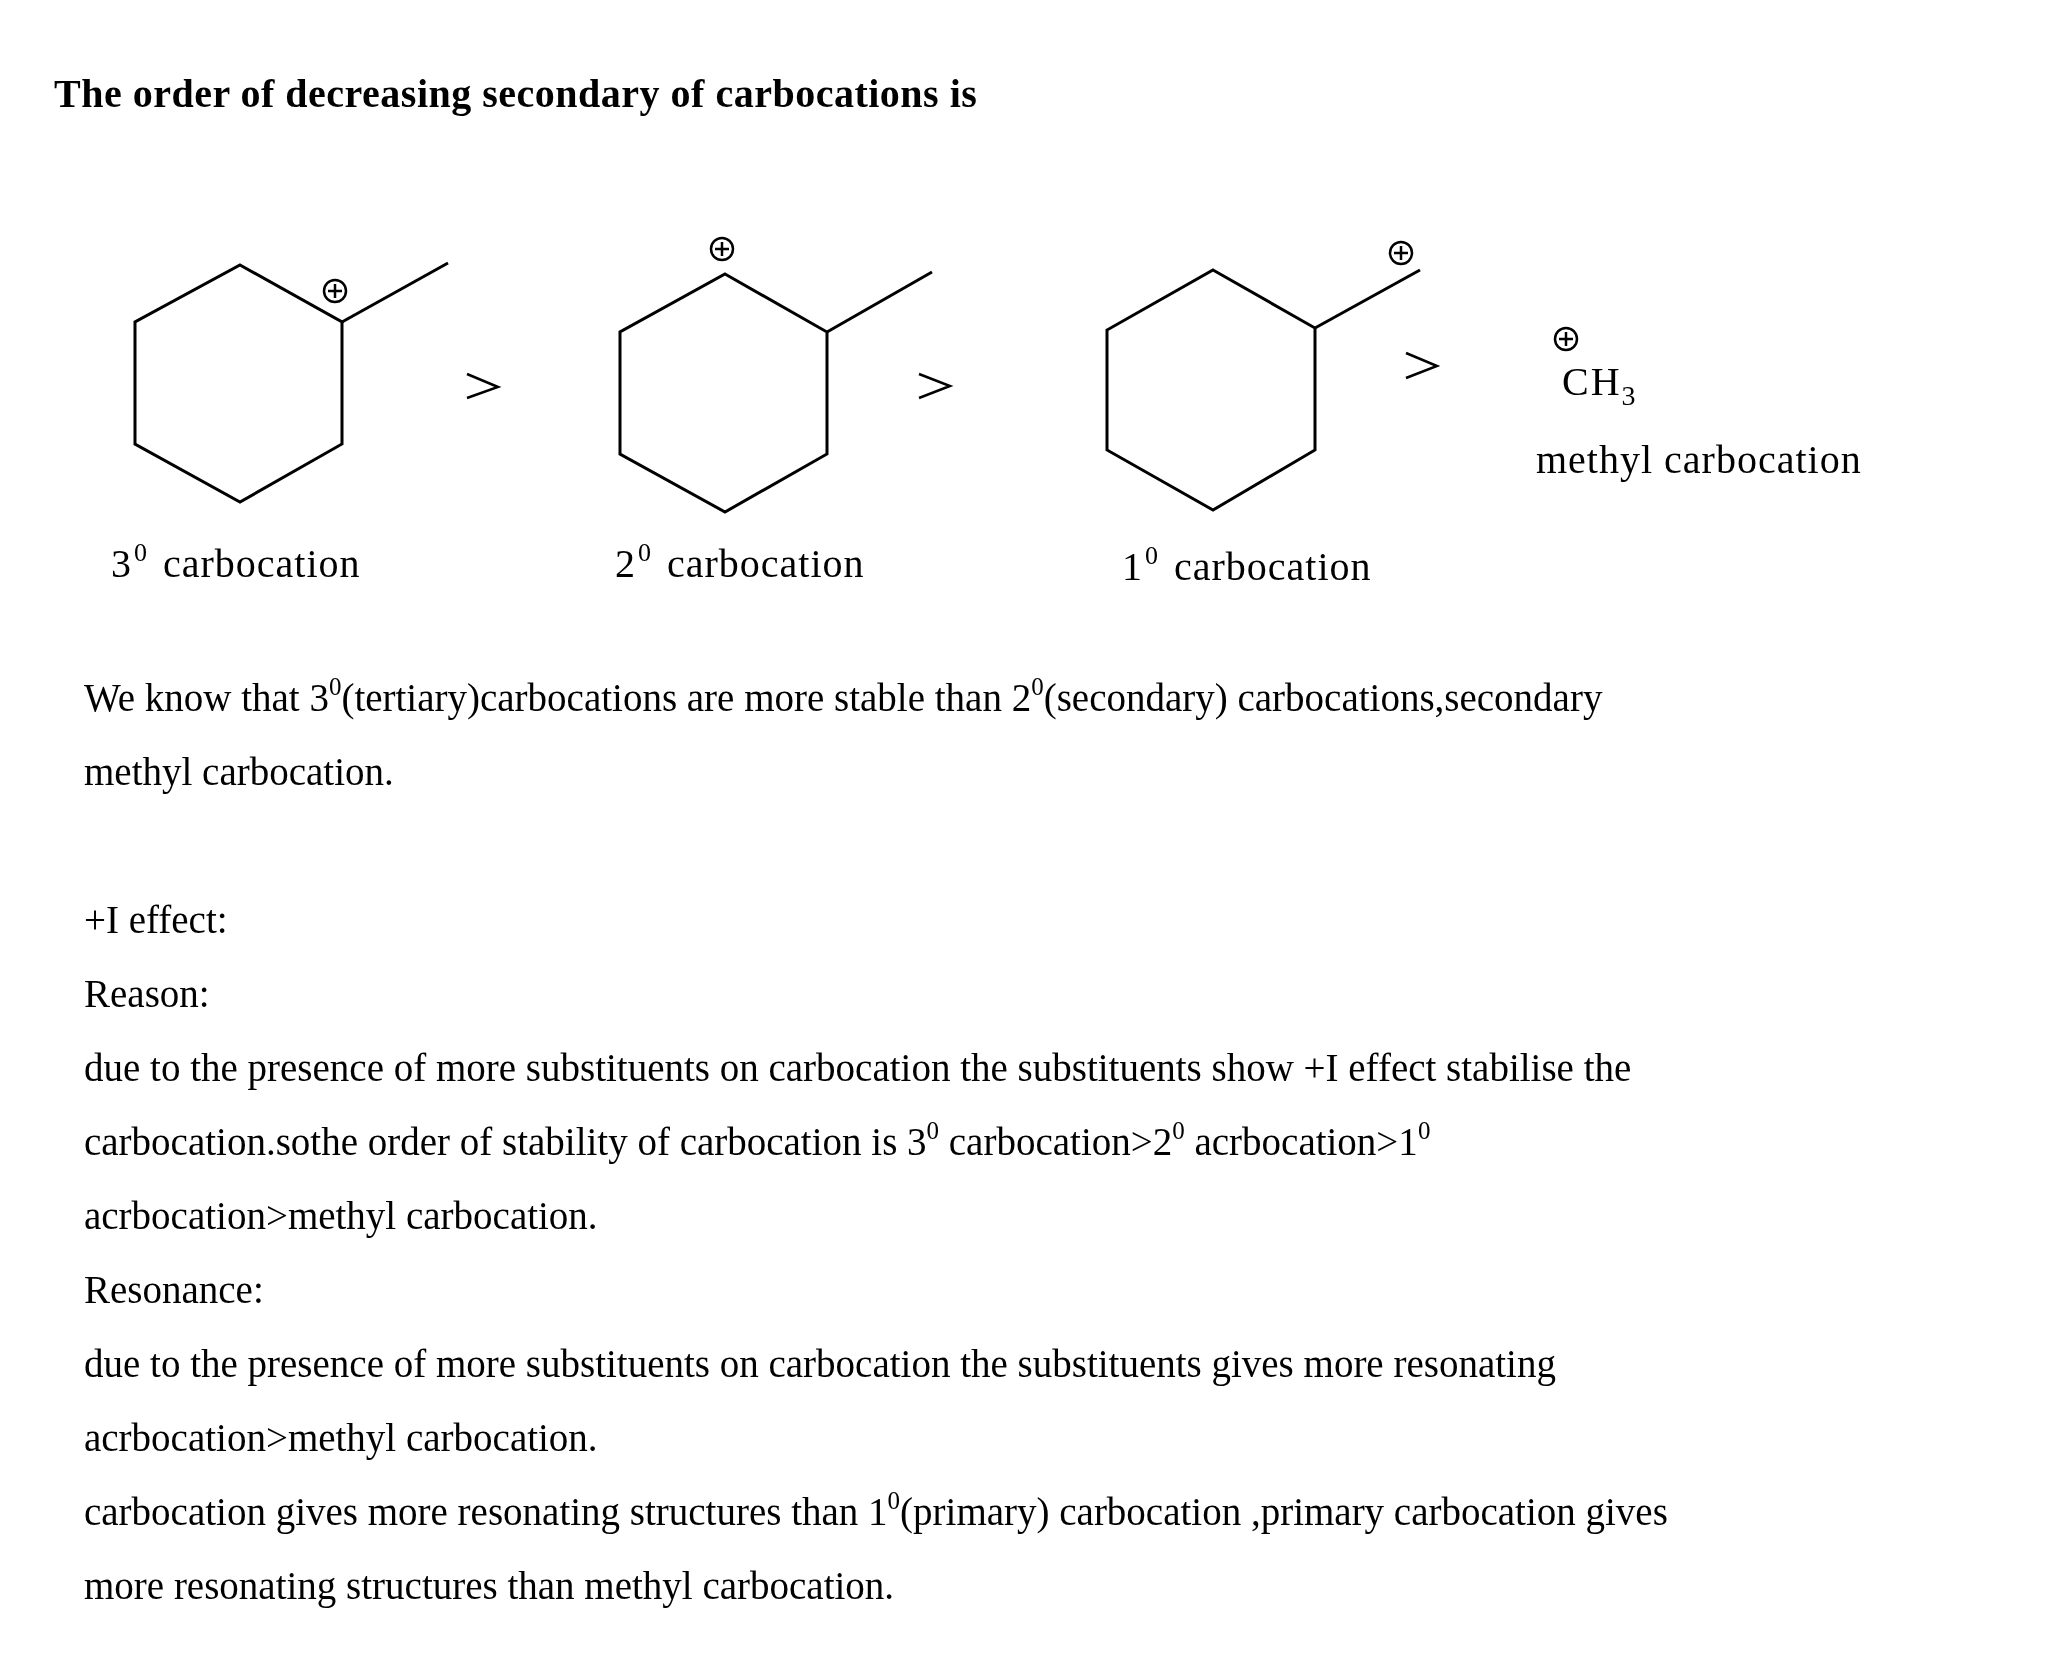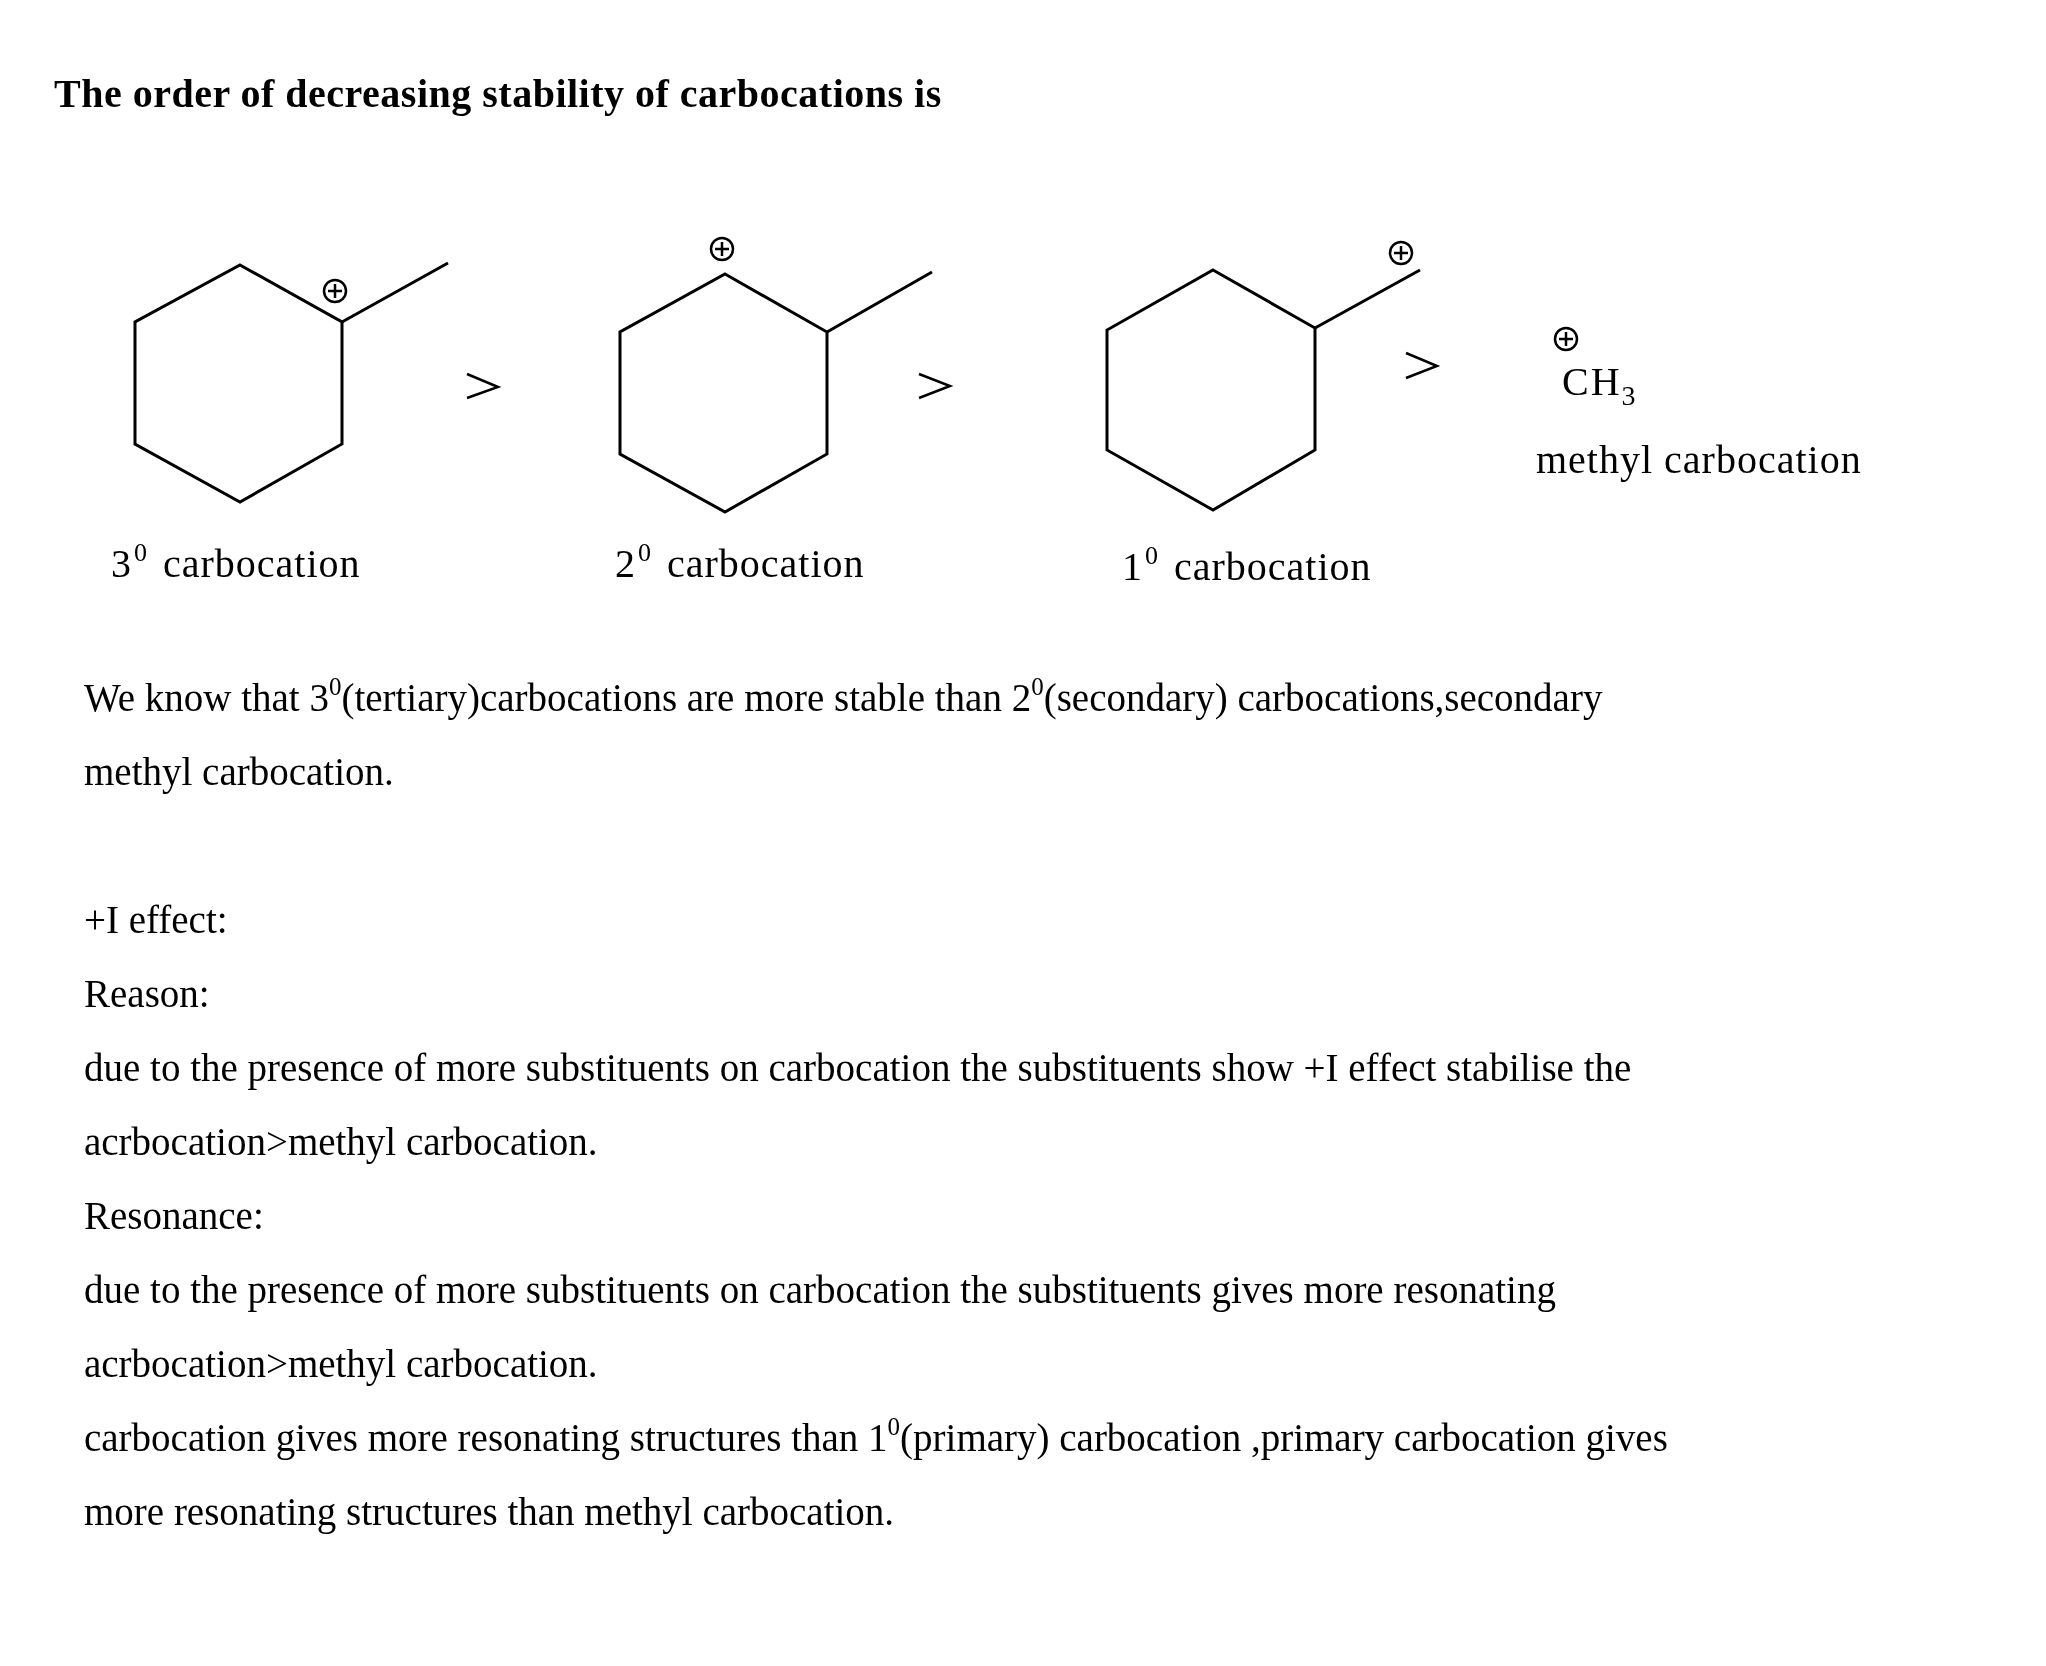--- a/index.html
+++ b/index.html
@@ -70,21 +70,21 @@
     vertical-align: 16px;
     line-height: 0;
   }
   .gap {
     height: 62px;
   }
 </style>
 </head>
 <body>
 
-<div class="title">The order of decreasing stability of carbocations is</div>
+<div class="title">The order of decreasing secondary of carbocations is</div>
 
 <svg class="diagram" viewBox="0 0 2046 620" xmlns="http://www.w3.org/2000/svg">
   <g fill="none" stroke="#000" stroke-width="3">
 
     <g>
       <polygon points="240,265 342,322 342,444 240,502 135,444 135,322"></polygon>
       <line x1="342" y1="322" x2="448" y2="263"></line>
     </g>
 
     <g>
@@ -146,19 +146,20 @@
 </div>
 <div class="label" style="left:1536px; top:436px;">methyl carbocation</div>
 
 <div class="body-text">
   <p><span>We know that 3</span><sup>0</sup><span>(tertiary)carbocations are more stable than 2</span><sup>0</sup><span>(secondary) carbocations,secondary</span></p>
   <p>methyl carbocation.</p>
   <div class="gap"></div>
   <p>+I effect:</p>
   <p>Reason:</p>
   <p>due to the presence of more substituents on  carbocation the substituents show +I effect stabilise the</p>
+  <p><span>carbocation.sothe order of stability of carbocation is 3</span><sup>0</sup><span> carbocation&gt;2</span><sup>0</sup><span> acrbocation&gt;1</span><sup>0</sup></p>
   <p>acrbocation&gt;methyl carbocation.</p>
   <p>Resonance:</p>
   <p>due to the presence of more substituents on  carbocation the substituents gives more resonating</p>
   <p>acrbocation&gt;methyl carbocation.</p>
   <p><span>carbocation gives more resonating structures than 1</span><sup>0</sup><span>(primary) carbocation ,primary carbocation gives</span></p>
   <p>more resonating structures than methyl carbocation.</p>
 </div>
 
 </body></html>

